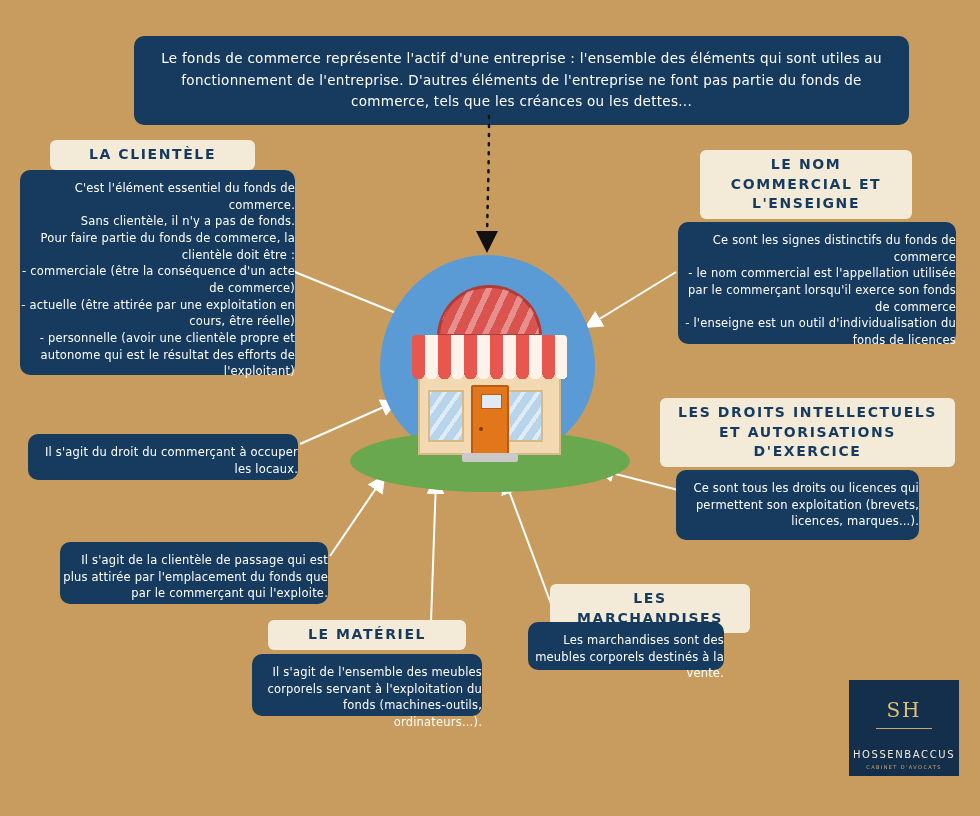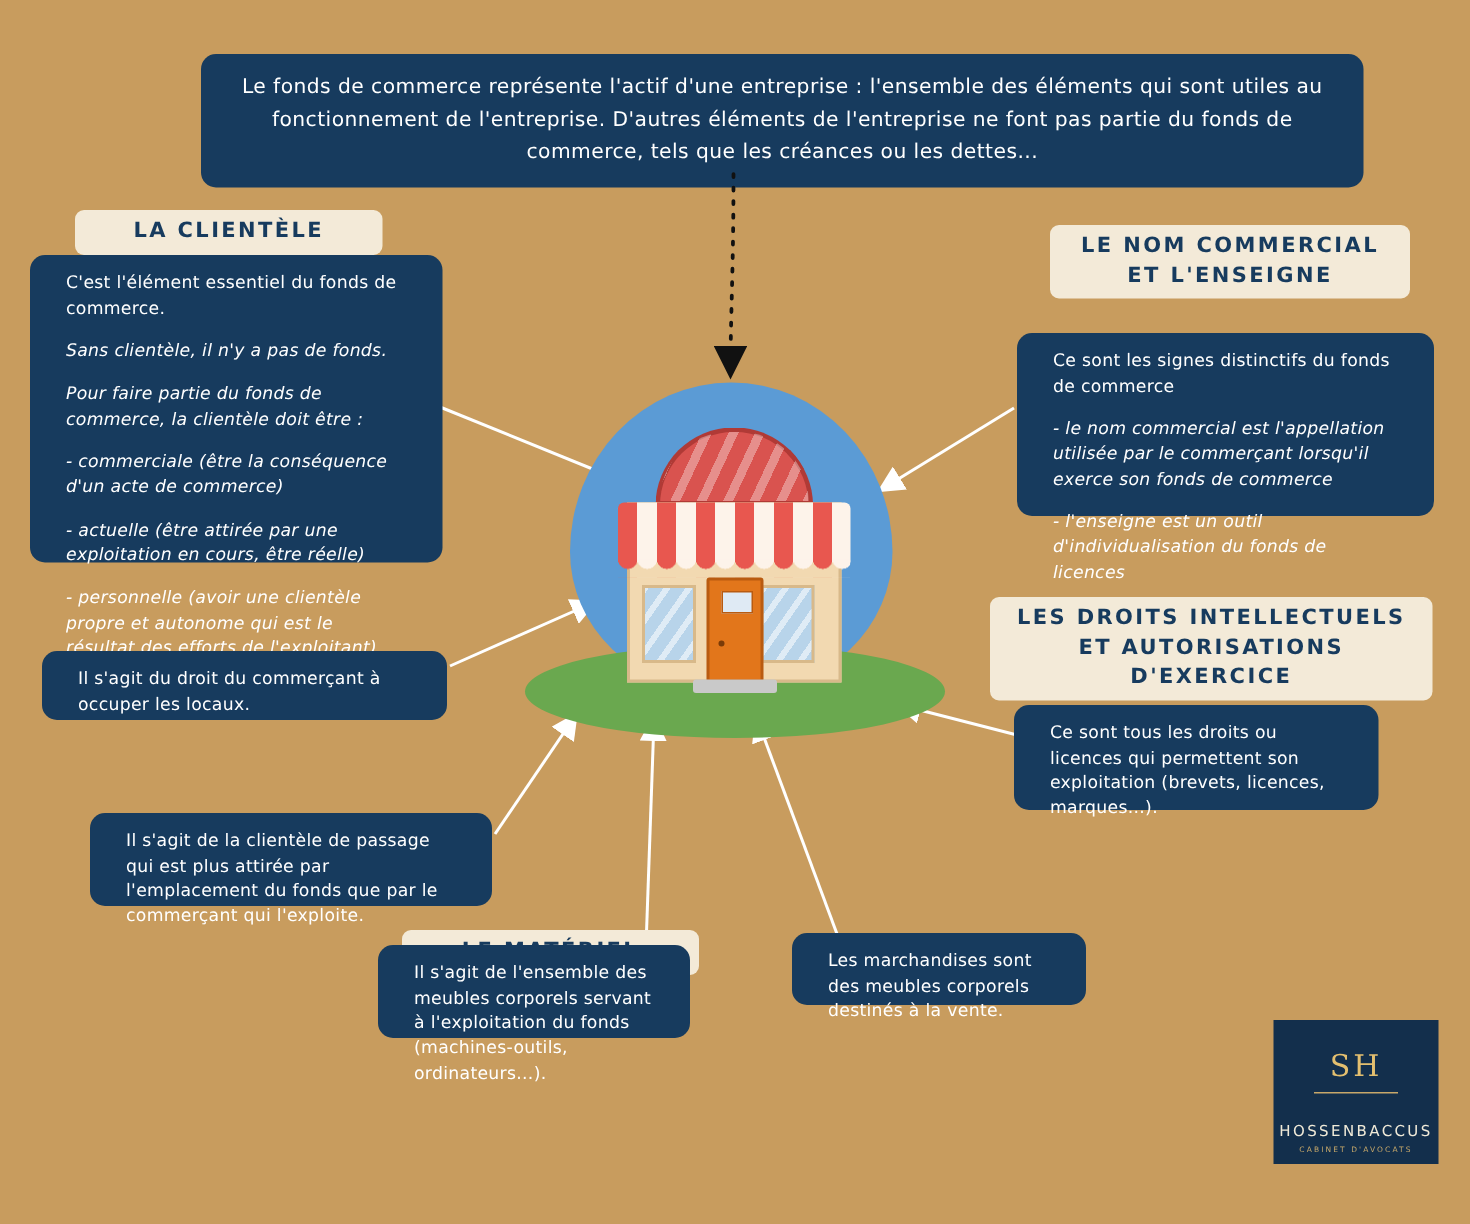--- a/index.html
+++ b/index.html
@@ -15,27 +15,28 @@
     overflow: hidden;
     font-family: "DejaVu Sans", sans-serif;
   }
   
   .navy-box {
     position: absolute;
     background: #173b5e;
     color: #ffffff;
     border-radius: 10px;
     box-sizing: border-box;
-    padding: 10px 24px;
+    padding: 10px 0;
     font-size: 11.5px;
     line-height: 1.45;
     letter-spacing: 0.2px;
+    text-align: right;
   }
   .navy-box p { margin: 0; }
-  .navy-box p + p { margin-top: 12px; font-style: italic; }
+  .navy-box p + p { margin-top: 0px; }
 
   .title-box {
     position: absolute;
     background: #f3ead8;
     color: #173b5e;
     border-radius: 6px;
     box-sizing: border-box;
     text-align: center;
     font-size: 14px;
     letter-spacing: 1.6px;
@@ -296,45 +297,46 @@
   <div class="title-box" style="left:50px; top:140px; width:205px;">LA CLIENTÈLE</div>
   <div class="navy-box" style="left:20px; top:170px; width:275px; height:205px;">
     <p>    C'est l'élément essentiel du fonds de commerce.</p>
     <p>    Sans clientèle, il n'y a pas de fonds.</p>
     <p>Pour faire partie du fonds de commerce, la clientèle doit être :</p>
     <p>    - commerciale (être la conséquence d'un acte de commerce)</p>
     <p>    - actuelle (être attirée par une exploitation en cours, être réelle)</p>
     <p>    - personnelle (avoir une clientèle propre et autonome qui est le résultat des efforts de l'exploitant)</p>
   </div>
 
-  <div class="title-box" style="left:700px; top:150px; width:240px;">LE NOM COMMERCIAL ET L'ENSEIGNE</div>
+  <div class="title-box" style="left:700px; top:150px; width:212px;">LE NOM COMMERCIAL ET L'ENSEIGNE</div>
   <div class="navy-box" style="left:678px; top:222px; width:278px; height:122px;">
     <p>    Ce sont les signes distinctifs du fonds de commerce</p>
     <p>    - le nom commercial est l'appellation utilisée par le commerçant lorsqu'il exerce son fonds de commerce</p>
     <p>    - l'enseigne est un outil d'individualisation du fonds de licences</p>
   </div>
 
   <div class="navy-box" style="left:28px; top:434px; width:270px; height:46px;">
     <p>    Il s'agit du droit du commerçant à occuper les locaux.</p>
   </div>
 
   <div class="title-box" style="left:660px; top:398px; width:295px;">LES DROITS INTELLECTUELS ET AUTORISATIONS D'EXERCICE</div>
   <div class="navy-box" style="left:676px; top:470px; width:243px; height:70px;">
     <p>    Ce sont tous les droits ou licences qui permettent son exploitation (brevets, licences, marques...).</p>
   </div>
 
   <div class="navy-box" style="left:60px; top:542px; width:268px; height:62px;">
     <p>    Il s'agit de la clientèle de passage qui est plus attirée par l'emplacement du fonds que par le commerçant qui l'exploite.</p>
   </div>
 
   <div class="title-box" style="left:268px; top:620px; width:198px;">LE MATÉRIEL</div>
-  <div class="navy-box" style="left:252px; top:630px; width:208px; height:62px;">
+  <div class="navy-box" style="left:252px; top:654px; width:230px; height:62px;">
     <p>    Il s'agit de l'ensemble des meubles corporels servant à l'exploitation du fonds (machines-outils, ordinateurs...).</p>
   </div>
 
+  <div class="title-box" style="left:550px; top:584px; width:200px;">LES MARCHANDISES</div>
   <div class="navy-box" style="left:528px; top:622px; width:196px; height:48px;">
     <p>    Les marchandises sont des meubles corporels destinés à la vente.</p>
   </div>
 
   <div id="logo-box">
     <div id="logo-mark">SH</div>
     <div class="rule"></div>
     <div id="logo-name">HOSSENBACCUS</div>
     <div id="logo-sub">CABINET D'AVOCATS</div>
   </div>

